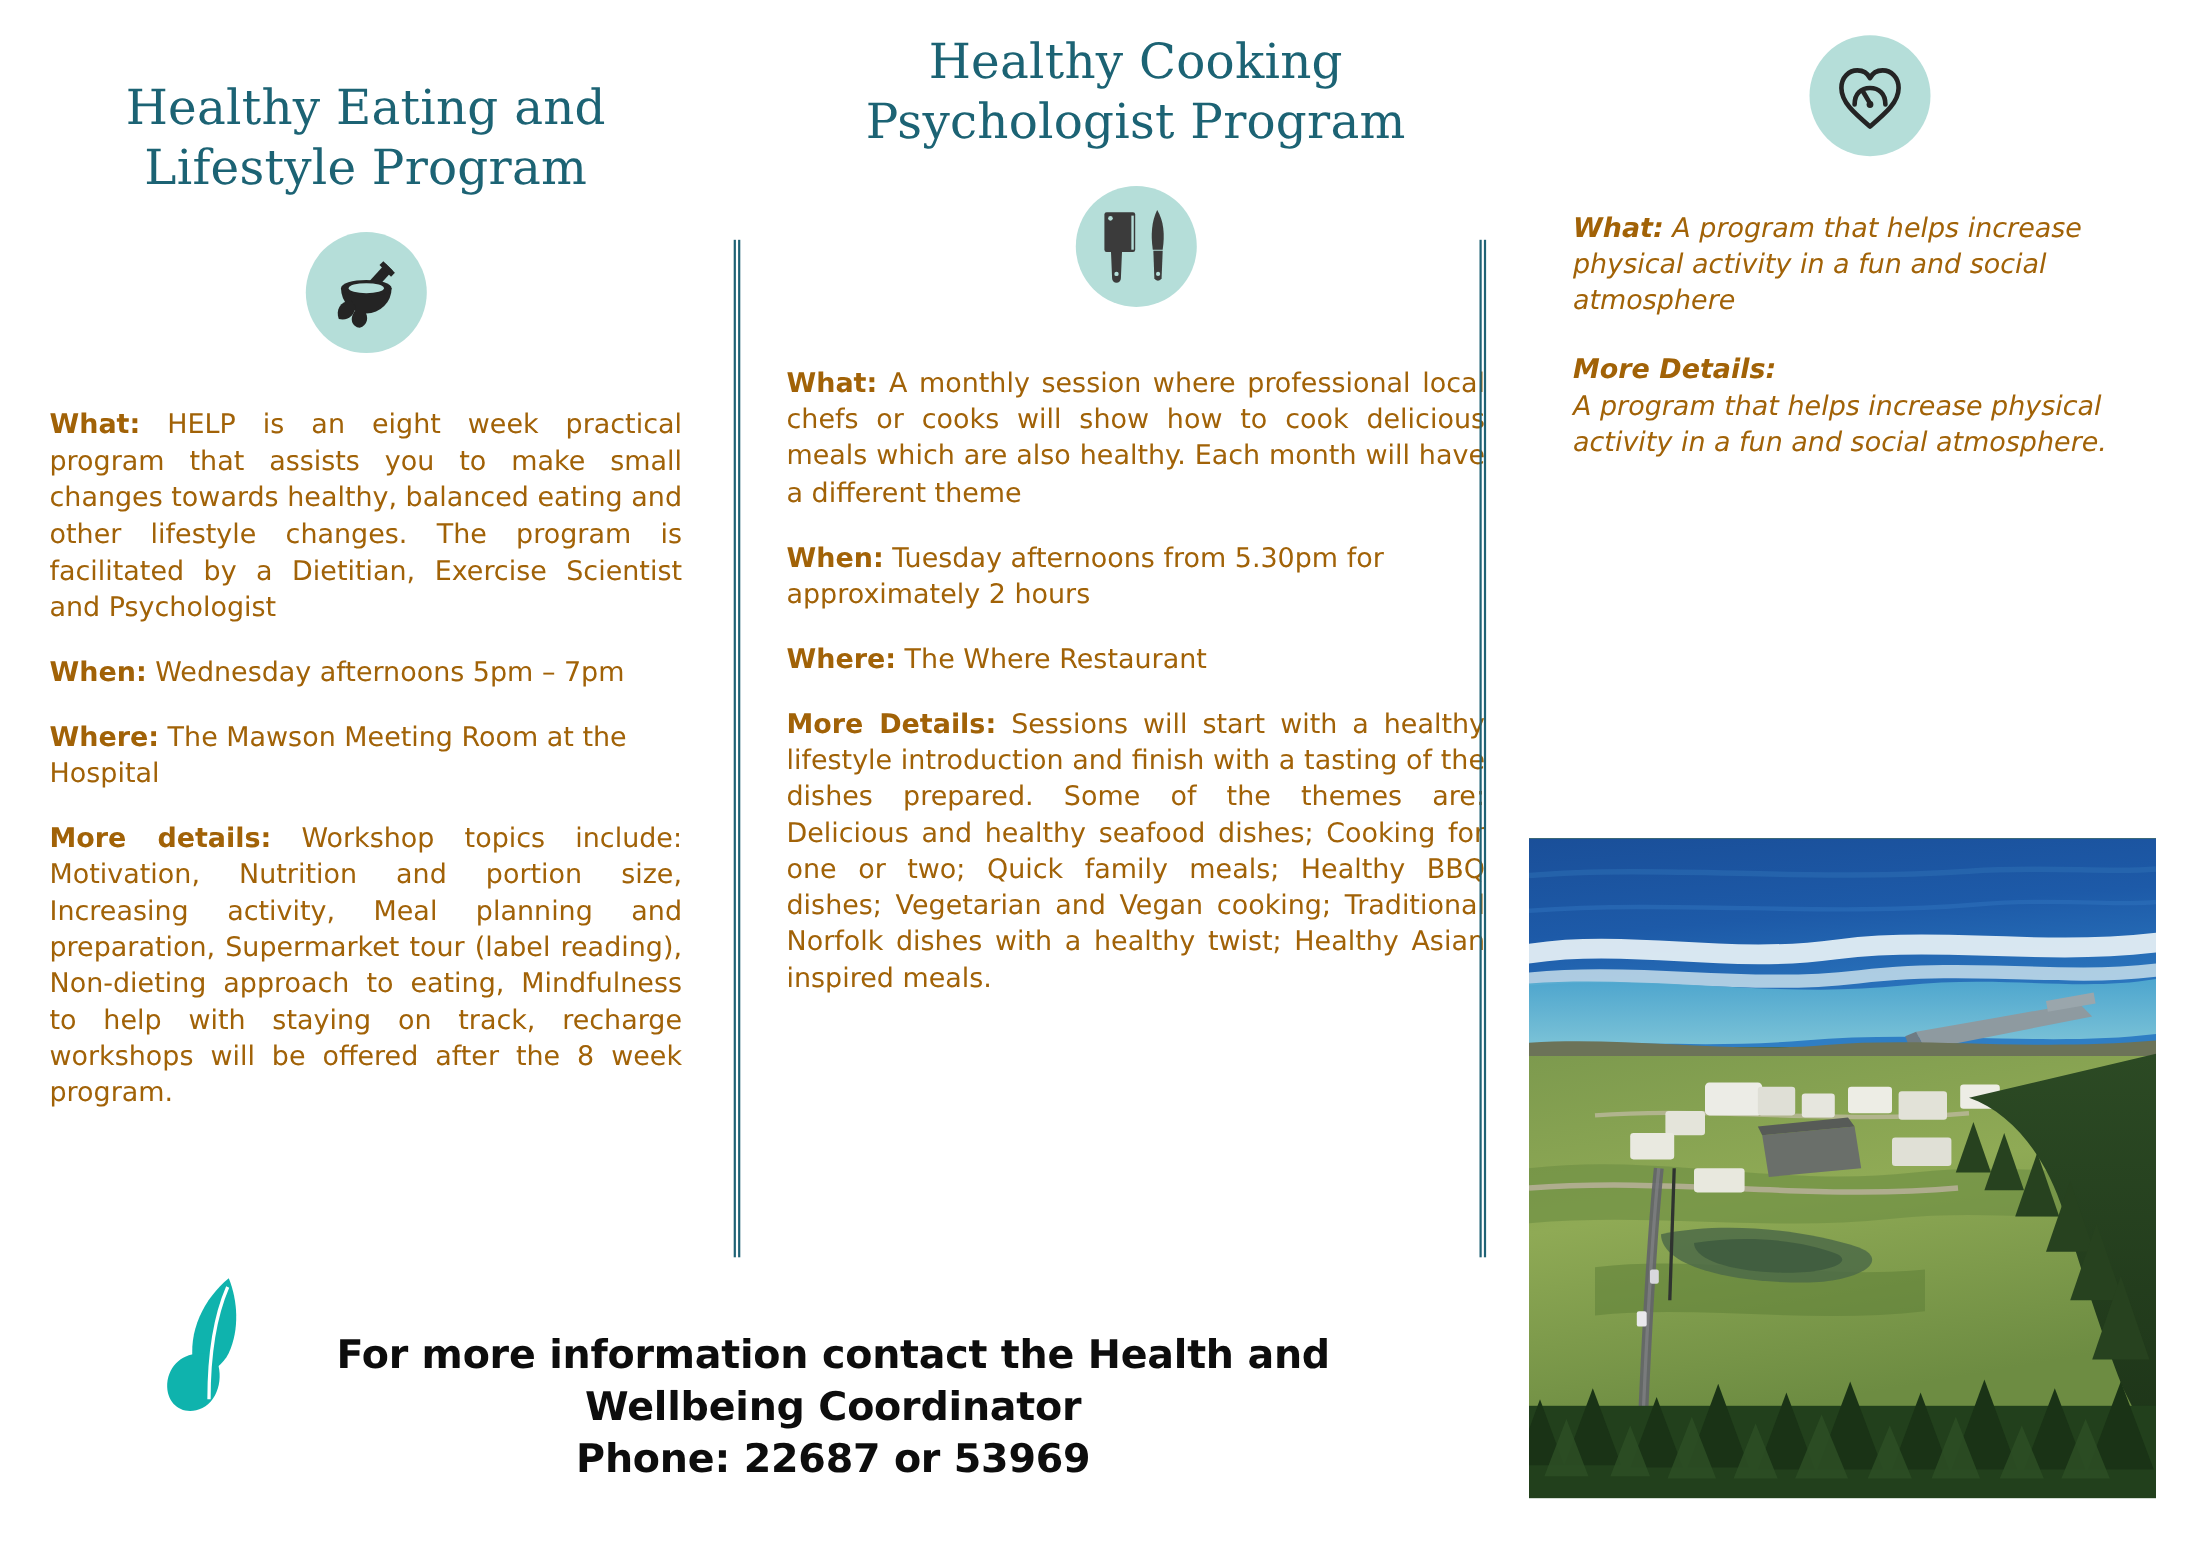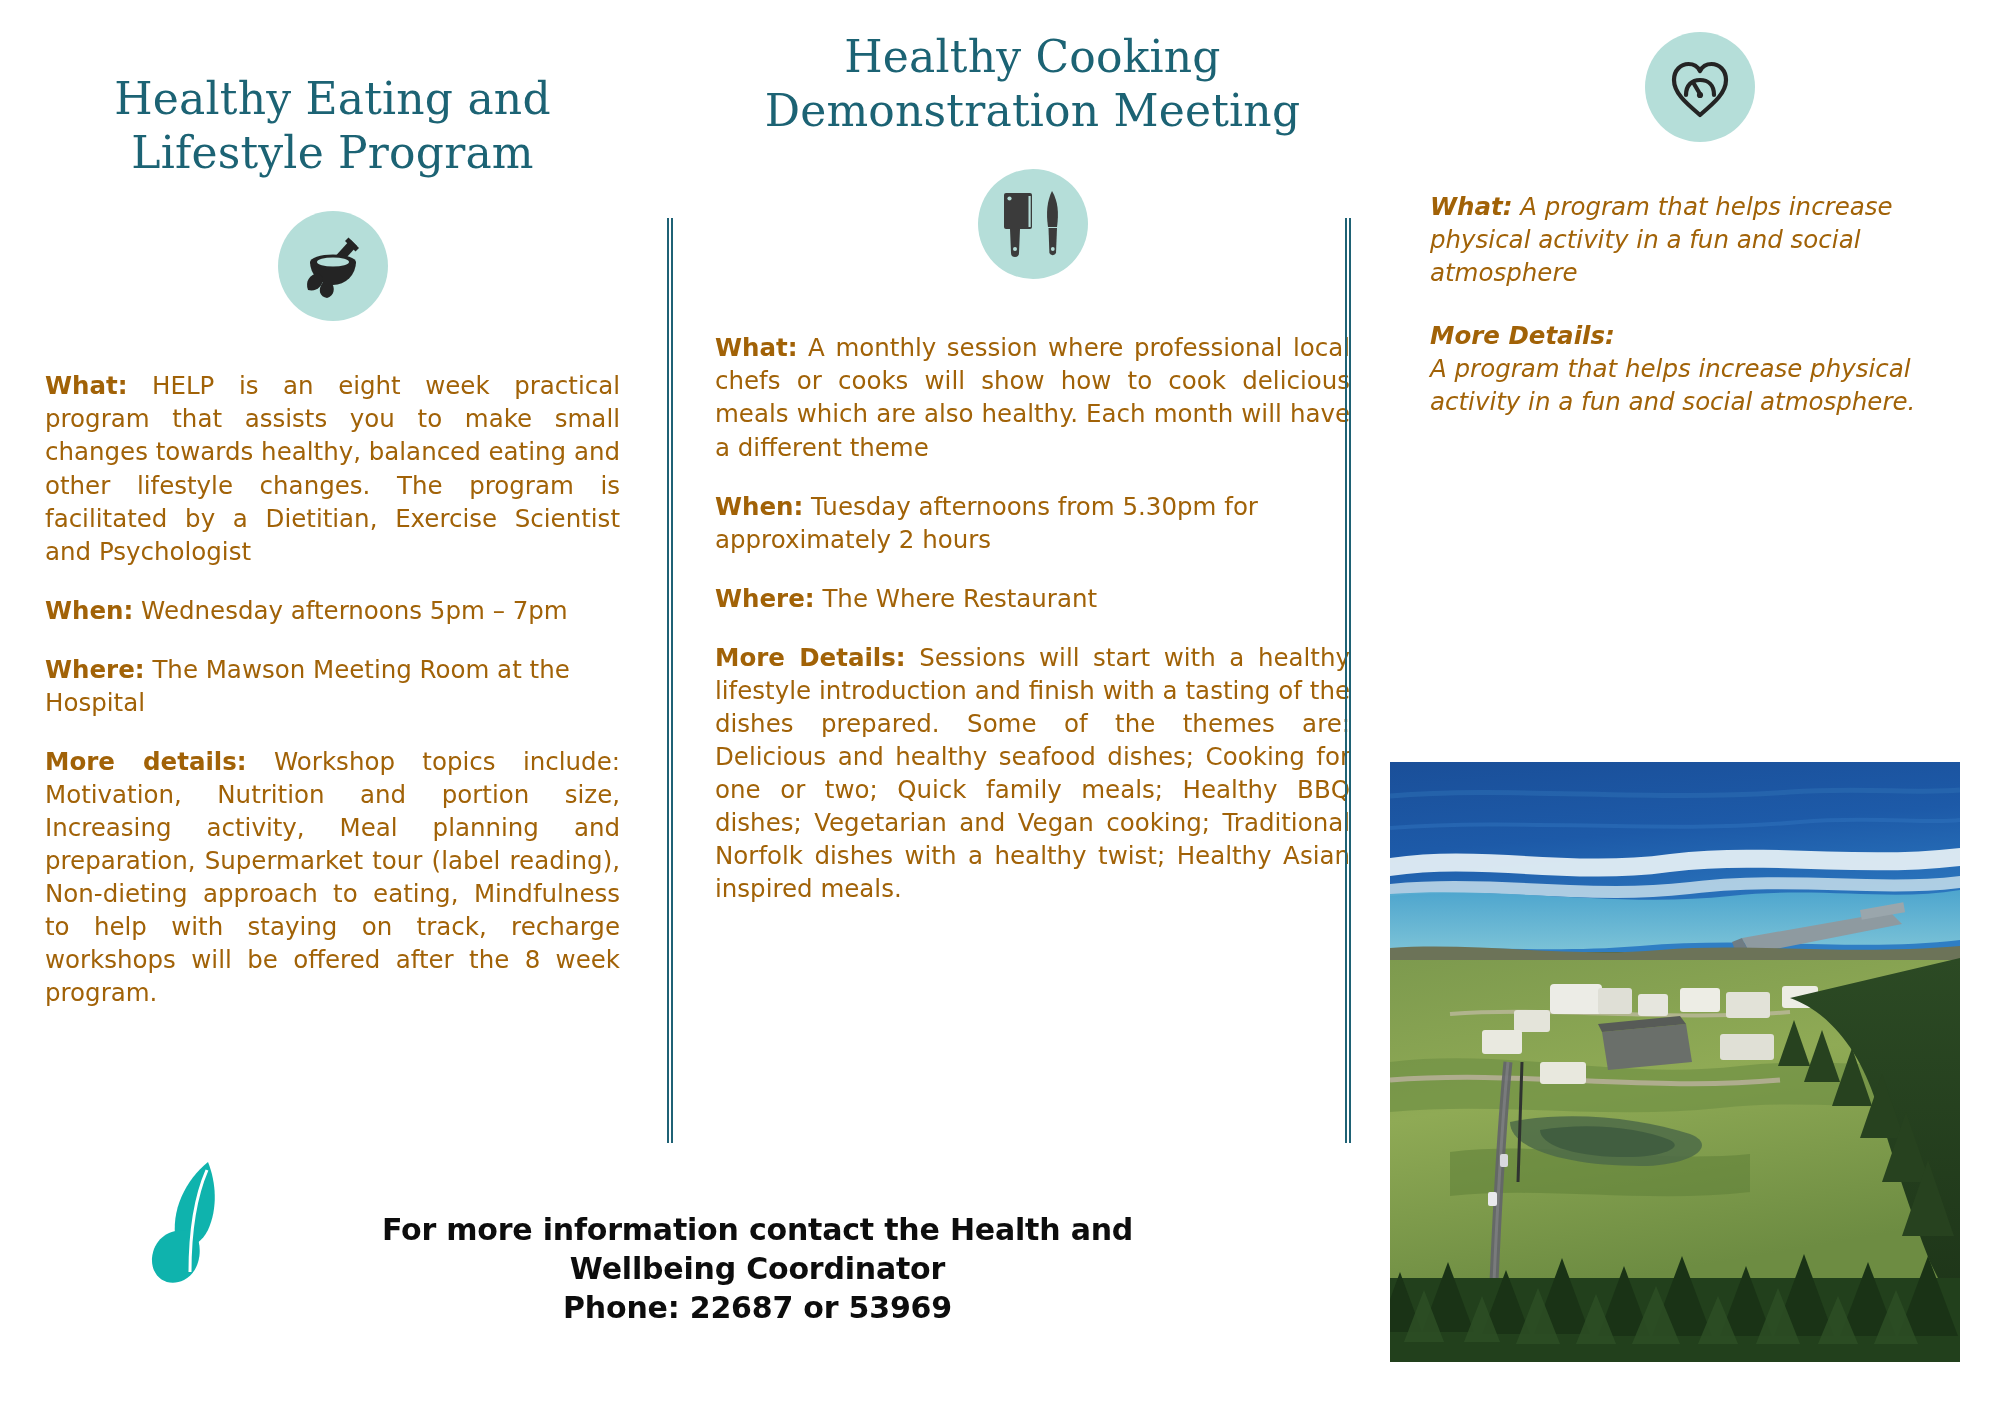--- a/index.html
+++ b/index.html
@@ -126,21 +126,21 @@
   }
   .leaf-logo {
     margin-left: 150px;
     margin-top: 5px;
     flex: 0 0 auto;
   }
   .footer-text {
     flex: 1 1 auto;
     text-align: center;
     font-weight: bold;
-    font-size: 30px;
+    font-size: 36px;
     line-height: 1.30;
     color: #0d0d0d;
     margin-left: 10px;
     margin-top: 55px;
     padding-right: 110px;
     letter-spacing: -0.2px;
   }
 
   
   .photo {
@@ -192,21 +192,21 @@
         <p class="para just"><span class="lead">What:</span><span> HELP is an eight week practical program that assists you to make small changes towards healthy, balanced eating and other lifestyle changes. The program is facilitated by a Dietitian, Exercise Scientist and Psychologist</span></p>
         <p class="para"><span class="lead">When:</span><span> Wednesday afternoons 5pm – 7pm</span></p>
         <p class="para"><span class="lead">Where:</span><span> The Mawson Meeting Room at the Hospital</span></p>
         <p class="para just"><span class="lead">More details:</span><span> Workshop topics include: Motivation, Nutrition and portion size, Increasing activity, Meal planning and preparation, Supermarket tour (label reading), Non-dieting approach to eating, Mindfulness to help with staying on track, recharge workshops will be offered after the 8 week program.</span></p>
       </div>
     </div>
 
     <div class="col col-2">
       <h2 class="prog-title">
         <span>Healthy Cooking</span><br>
-        <span>Demonstration Meeting</span>
+        <span>Psychologist Program</span>
       </h2>
 
       <div class="icon-badge-wrap">
         <div class="icon-badge">
           <span>
             <svg width="70" height="74" viewBox="0 0 70 74" aria-hidden="true">
               <g fill="#3b3b3b">
 
                 <rect x="6" y="6" width="28" height="36" rx="2"></rect>
                 <circle cx="11.5" cy="11.5" r="2.1" fill="#b5ded9"></circle>

